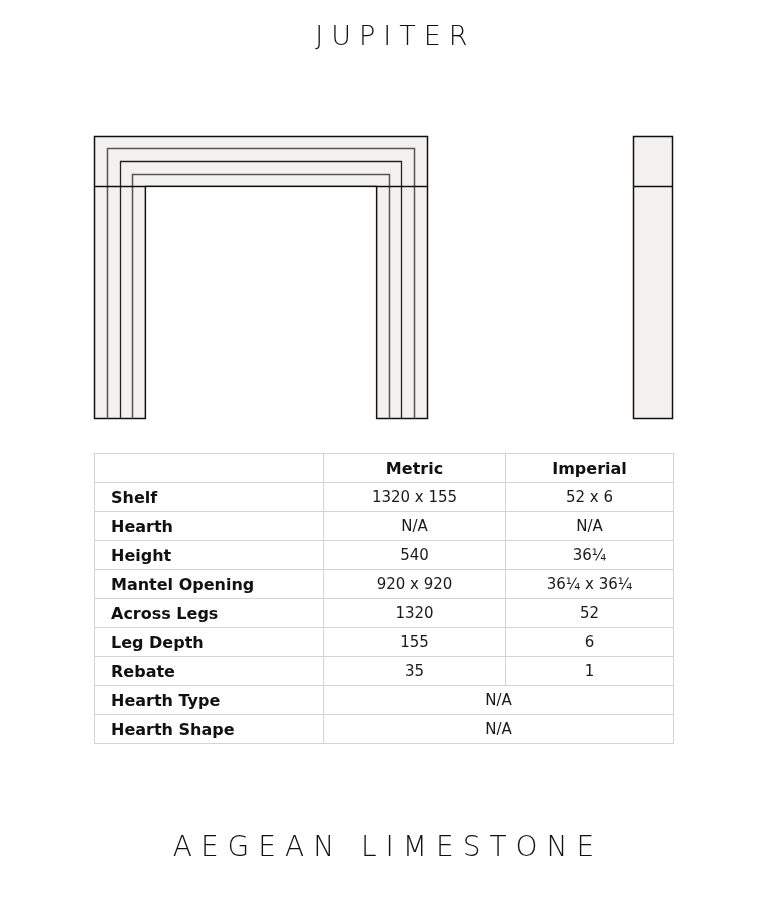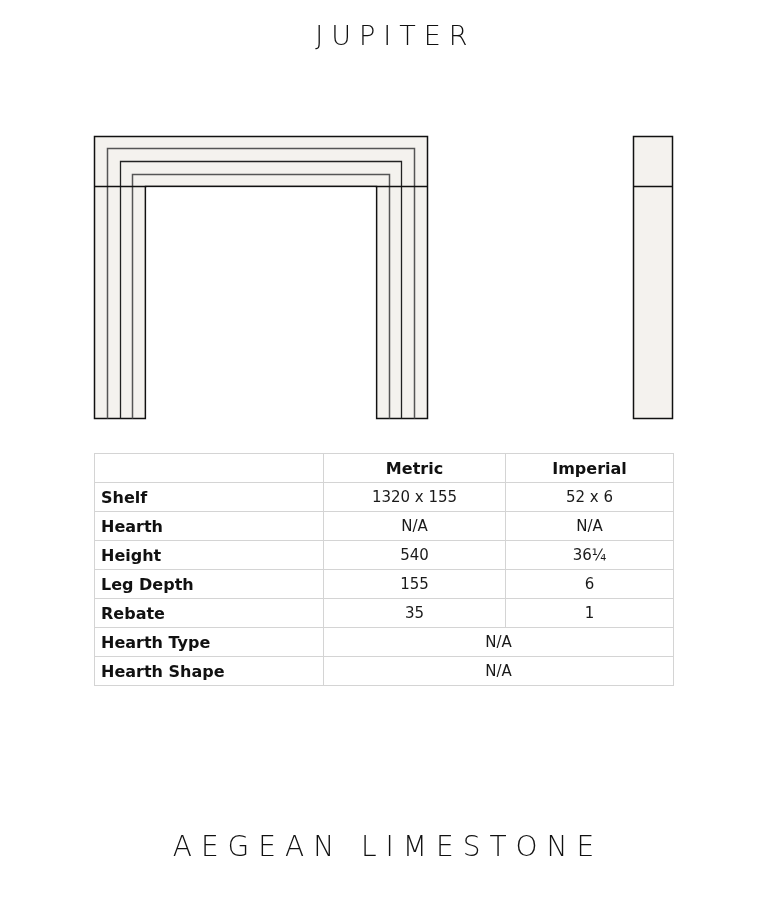--- a/index.html
+++ b/index.html
@@ -70,21 +70,21 @@
     }
     .spec-table th {
       font-weight: bold;
       font-size: 16px;
       text-align: center;
       height: 28px;
     }
     .spec-table td.label {
       font-weight: bold;
       text-align: left;
-      padding-left: 6px;
+      padding-left: 16px;
       font-size: 16px;
     }
     .spec-table td.val {
       text-align: center;
       font-weight: normal;
       color: #1a1a1a;
     }
     col.c1 { width: 229px; }
     col.c2 { width: 182px; }
     col.c3 { width: 168px; }
@@ -141,20 +141,30 @@
       <td class="label">Hearth</td>
       <td class="val">N/A</td>
       <td class="val">N/A</td>
     </tr>
     <tr>
       <td class="label">Height</td>
       <td class="val">540</td>
       <td class="val">36¼</td>
     </tr>
     <tr>
+      <td class="label">Mantel Opening</td>
+      <td class="val">920 x 920</td>
+      <td class="val">36¼ x 36¼</td>
+    </tr>
+    <tr>
+      <td class="label">Across Legs</td>
+      <td class="val">1320</td>
+      <td class="val">52</td>
+    </tr>
+    <tr>
       <td class="label">Leg Depth</td>
       <td class="val">155</td>
       <td class="val">6</td>
     </tr>
     <tr>
       <td class="label">Rebate</td>
       <td class="val">35</td>
       <td class="val">1</td>
     </tr>
     <tr>

